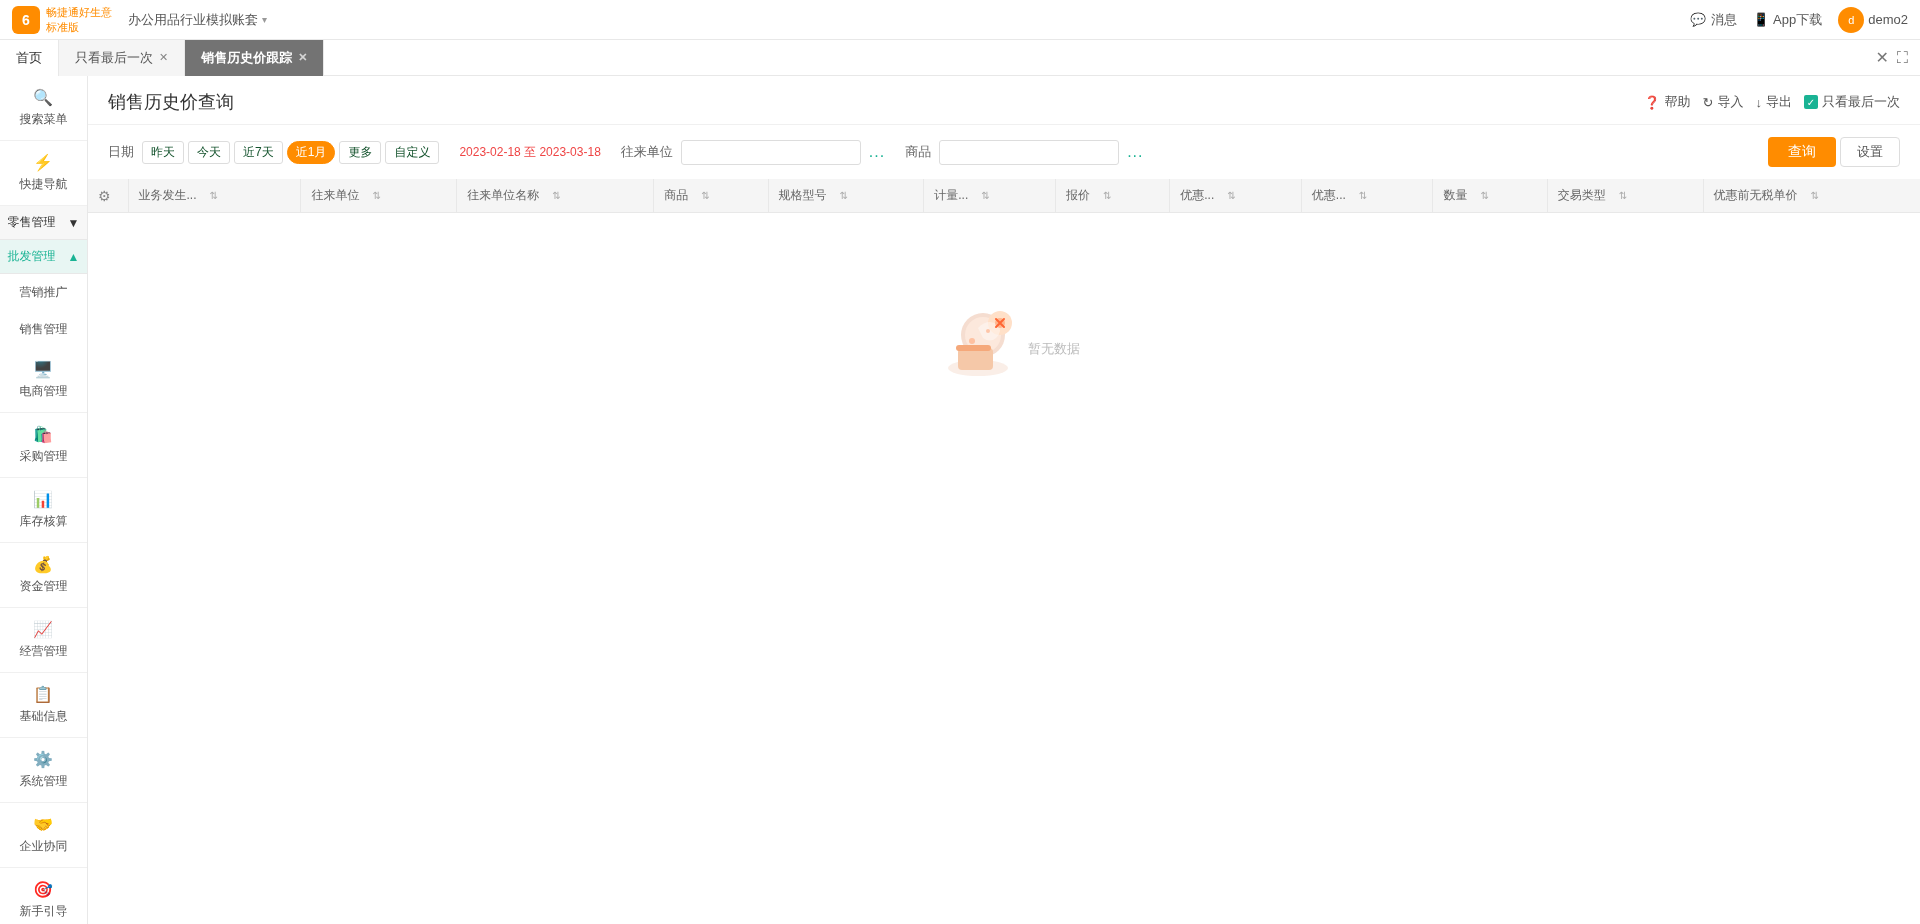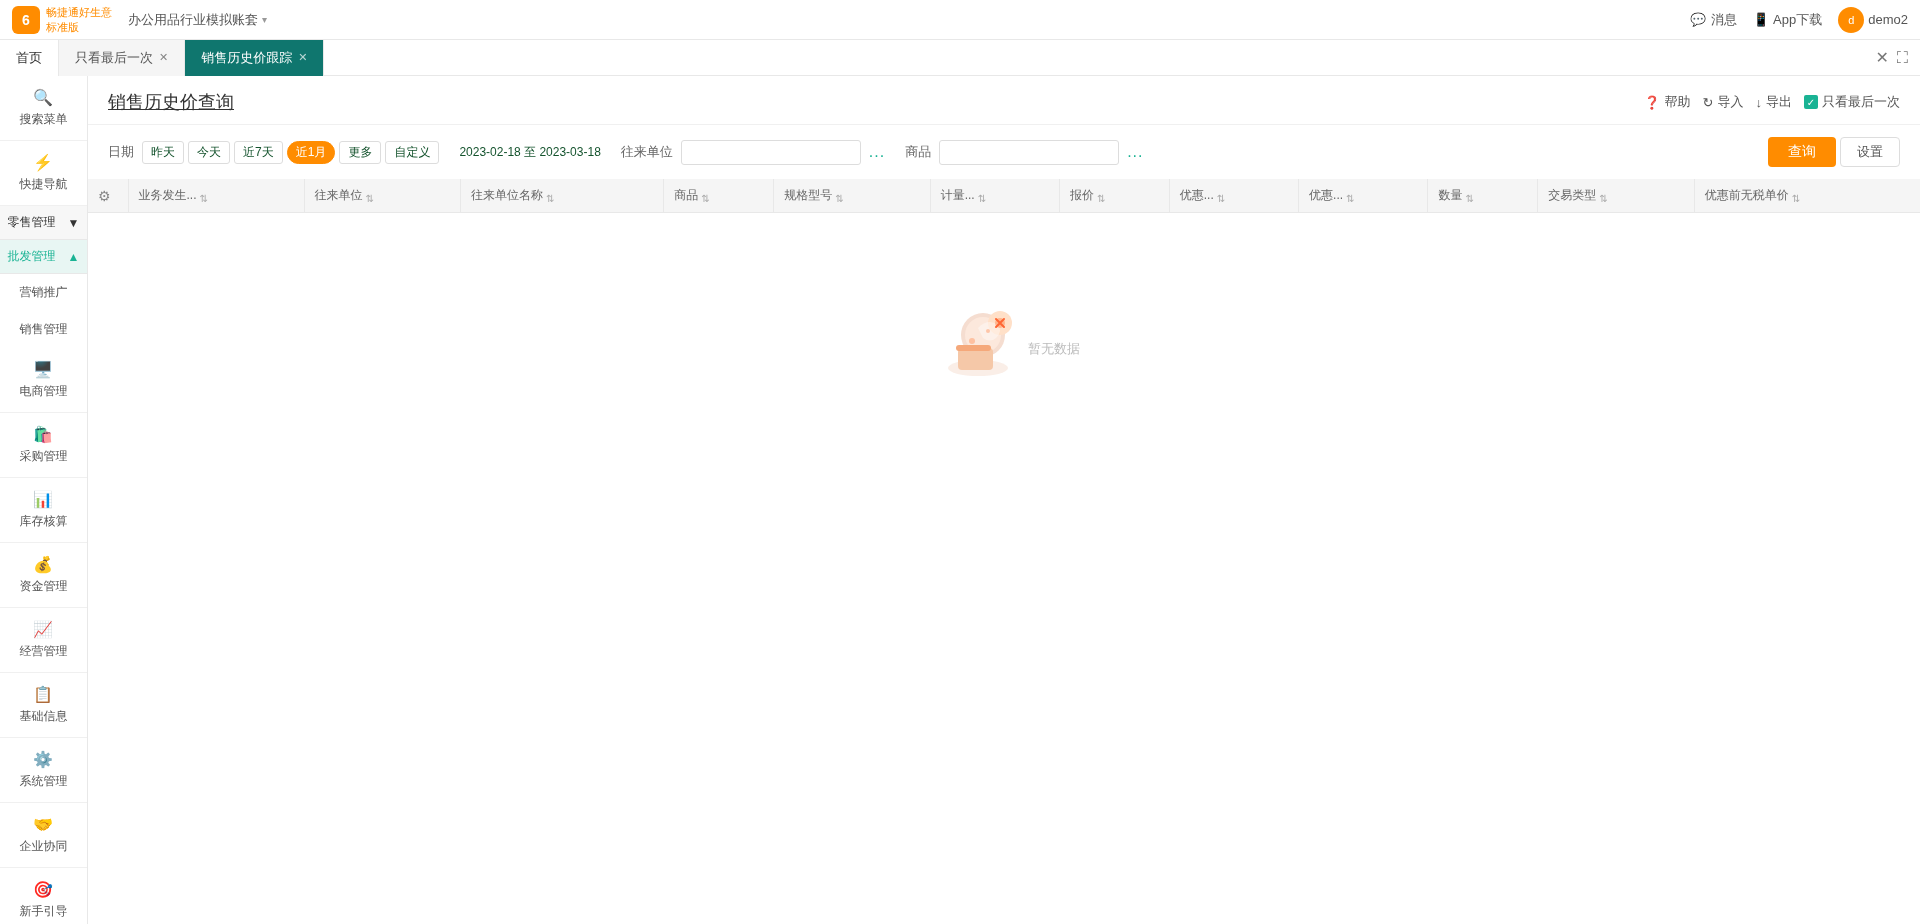--- a/index.html
+++ b/index.html
@@ -14,21 +14,21 @@
     .app-selector { display: flex; align-items: center; gap: 4px; color: #555; font-size: 13px; padding: 4px 8px; border: none; background: none; cursor: pointer; }
     .dropdown-arrow { color: #999; font-size: 10px; }
     .top-bar-right { display: flex; align-items: center; gap: 16px; color: #555; font-size: 13px; }
     .top-bar-action { display: flex; align-items: center; gap: 4px; cursor: pointer; }
     .avatar { width: 26px; height: 26px; background: #ff8c00; border-radius: 50%; color: white; font-size: 11px; display: flex; align-items: center; justify-content: center; }
 
     
     .tab-bar { background: #fff; height: 36px; display: flex; align-items: center; border-bottom: 1px solid #e8e8e8; flex-shrink: 0; padding-left: 0; }
     .tab { height: 36px; display: flex; align-items: center; padding: 0 16px; gap: 6px; font-size: 13px; cursor: pointer; color: #555; border-right: 1px solid #e8e8e8; white-space: nowrap; }
     .tab.home { background: #fff; color: #333; }
-    .tab.active { background: #0f766e; color: #fff; }
+    .tab.active { background: #737373; color: #fff; font-weight: bold; }
     .tab.inactive { background: #f5f5f5; color: #555; }
     .tab-close { font-size: 11px; cursor: pointer; opacity: 0.7; }
     .tab-bar-actions { margin-left: auto; display: flex; align-items: center; gap: 8px; padding-right: 12px; }
     .tab-bar-btn { background: none; border: none; cursor: pointer; color: #777; font-size: 16px; }
 
     
     .main-layout { display: flex; flex: 1; overflow: hidden; }
 
     
     .sidebar { width: 88px; background: #fff; border-right: 1px solid #e8e8e8; display: flex; flex-direction: column; overflow-y: auto; flex-shrink: 0; }
@@ -38,47 +38,47 @@
     .sidebar-sub { padding: 10px 0; text-align: center; cursor: pointer; font-size: 12px; color: #555; }
 
     
     .content-area { flex: 1; overflow: auto; background: #f5f5f5; padding: 0; }
 
     
     .page-content { background: #fff; margin: 0; padding: 0; min-height: 100%; }
 
     
     .page-header { padding: 14px 20px 10px; display: flex; align-items: center; justify-content: space-between; border-bottom: 1px solid #f0f0f0; }
-    .page-title { font-size: 18px; font-weight: 500; color: #333; text-decoration: underline; }
+    .page-title { font-size: 18px; font-weight: 500; color: #333; }
     .page-header-actions { display: flex; align-items: center; gap: 12px; font-size: 13px; color: #555; }
     .header-action { display: flex; align-items: center; gap: 4px; cursor: pointer; }
     .only-last-checkbox { display: flex; align-items: center; gap: 4px; }
     .checkbox-checked { width: 14px; height: 14px; background: #1ab394; border-radius: 2px; display: flex; align-items: center; justify-content: center; color: white; font-size: 10px; }
 
     
     .filter-bar { padding: 12px 20px; display: flex; align-items: center; gap: 20px; background: #fff; }
     .filter-group { display: flex; align-items: center; gap: 8px; }
     .filter-label { color: #666; font-size: 13px; white-space: nowrap; }
     .date-btns { display: flex; align-items: center; gap: 4px; }
     .date-btn { padding: 2px 8px; border: 1px solid #ddd; border-radius: 3px; background: #fff; cursor: pointer; font-size: 12px; color: #14532d; }
     .date-btn.active { background: #ff8c00; color: #fff; border-color: #ff8c00; border-radius: 12px; }
-    .date-range { font-size: 12px; color: #14532d; }
+    .date-range { font-size: 12px; color: #ef4444; }
     .filter-input-group { display: flex; align-items: center; gap: 8px; }
     .filter-input { border: 1px solid #ddd; border-radius: 3px; padding: 4px 8px; font-size: 13px; color: #333; width: 180px; }
     .filter-dots { color: #1ab394; cursor: pointer; font-size: 16px; letter-spacing: 1px; }
     .query-btn { background: #ff8c00; color: #fff; border: none; border-radius: 4px; padding: 6px 20px; cursor: pointer; font-size: 14px; }
     .setting-btn { background: #fff; color: #555; border: 1px solid #ddd; border-radius: 4px; padding: 5px 16px; cursor: pointer; font-size: 13px; }
     .filter-actions { display: flex; flex-direction: row; gap: 4px; margin-left: auto; }
 
     
     .table-container { padding: 0 0; overflow-x: auto; }
     .data-table { width: 100%; border-collapse: collapse; }
     .data-table th { background: #f5f5f5; padding: 8px 10px; font-size: 12px; color: #666; font-weight: 500; border-bottom: 1px solid #e8e8e8; border-right: 1px solid #e8e8e8; white-space: nowrap; cursor: pointer; text-align: left; }
     .data-table th:last-child { border-right: none; }
-    .th-inner { display: flex; align-items: flex-end; gap: 3px; }
+    .th-inner { display: flex; align-items: center; gap: 13px; }
     .sort-icon { color: #aaa; font-size: 10px; }
     .settings-col { width: 40px; text-align: center; }
     .gear-btn { background: none; border: none; cursor: pointer; color: #888; font-size: 14px; }
 
     
     .empty-state { display: flex; flex-direction: row; align-items: center; justify-content: center; padding: 80px 0; }
     .empty-icon { width: 100px; height: 100px; position: relative; }
     .empty-text { color: #bbb; font-size: 13px; margin-top: 12px; }
 
     

